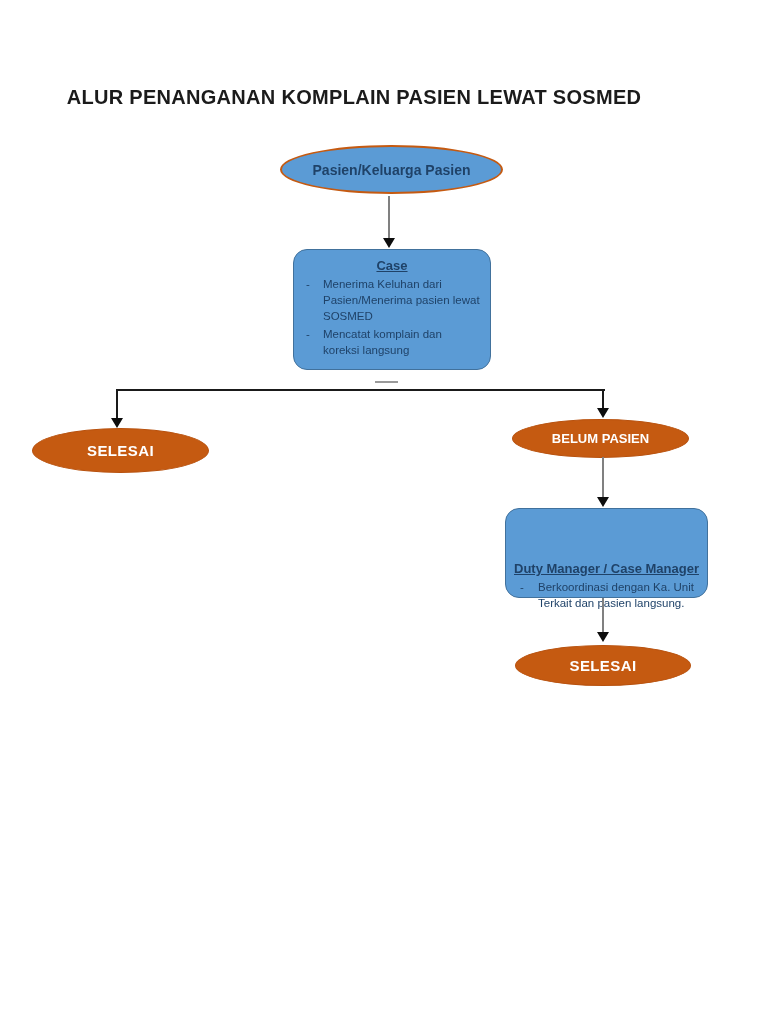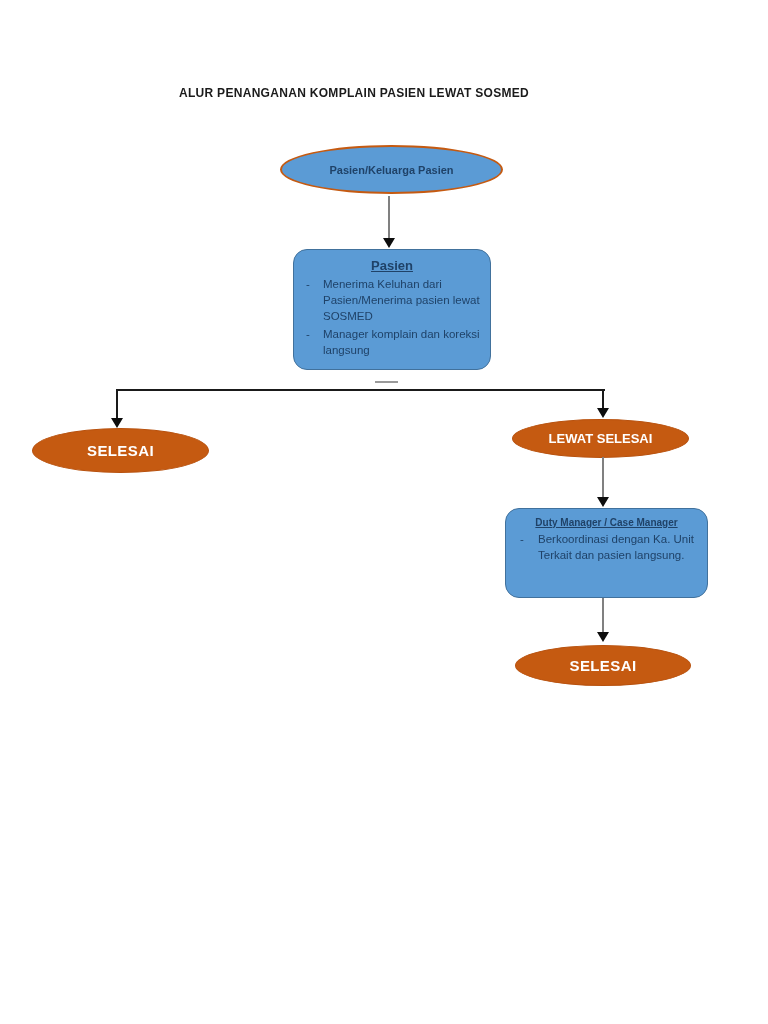--- a/index.html
+++ b/index.html
@@ -14,40 +14,40 @@
     background: #ffffff;
     overflow: hidden;
     font-family: "Liberation Sans", sans-serif;
   }
   .title {
     position: absolute;
     left: 0;
     top: 86px;
     width: 708px;
     text-align: center;
-    font-size: 12px;
+    font-size: 20px;
     font-weight: bold;
     letter-spacing: 0.3px;
     color: #1b1b1b;
   }
   .ellipse {
     position: absolute;
     border-radius: 50%;
     display: flex;
     align-items: center;
     justify-content: center;
     box-sizing: border-box;
     text-align: center;
   }
   .ellipse.blue {
     background: #5B9BD5;
     border: 2px solid #C55A11;
     color: #1F4268;
     font-weight: bold;
-    font-size: 11px;
+    font-size: 14px;
   }
   .ellipse.orange {
     background: #C55A11;
     border: 1px solid #B8520F;
     color: #ffffff;
     font-weight: bold;
   }
   .procbox {
     position: absolute;
     background: #5B9BD5;
@@ -114,54 +114,54 @@
   <div class="title">ALUR PENANGANAN KOMPLAIN PASIEN LEWAT SOSMED</div>
 
   <div class="ellipse blue" style="left:280px; top:145px; width:223px; height:49px;">
     <span>Pasien/Keluarga Pasien</span>
   </div>
 
   <div class="vline" style="left:388px; top:196px; height:42px;"></div>
   <div class="arrowhead" style="left:383px; top:238px;"></div>
 
   <div class="procbox" style="left:293px; top:249px; width:198px; height:121px;">
-    <div class="box-title">Pasien</div>
+    <div class="box-title">Case</div>
     <div class="item" style="padding-left:29px; padding-right:10px;">
       <span class="dash">-</span>
       <span class="item-text">Menerima Keluhan dari Pasien/Menerima pasien lewat SOSMED</span>
     </div>
     <div class="item" style="padding-left:29px; padding-right:10px;">
       <span class="dash">-</span>
-      <span class="item-text">Manager komplain dan koreksi langsung</span>
+      <span class="item-text">Mencatat komplain dan koreksi langsung</span>
     </div>
   </div>
 
   <div class="gray-dash"></div>
 
   <div class="hline" style="left:117px; top:389px; width:488px;"></div>
 
   <div class="vline dark" style="left:116px; top:389px; height:30px;"></div>
   <div class="arrowhead" style="left:111px; top:418px;"></div>
 
   <div class="vline dark" style="left:602px; top:389px; height:21px;"></div>
   <div class="arrowhead" style="left:597px; top:408px;"></div>
 
   <div class="ellipse orange" style="left:32px; top:428px; width:177px; height:45px; font-size:15px; letter-spacing:0.4px;">
     <span>SELESAI</span>
   </div>
 
   <div class="ellipse orange" style="left:512px; top:419px; width:177px; height:39px; font-size:13px;">
-    <span>LEWAT SELESAI</span>
+    <span>BELUM PASIEN</span>
   </div>
 
   <div class="vline" style="left:602px; top:457px; height:40px;"></div>
   <div class="arrowhead" style="left:597px; top:497px;"></div>
 
   <div class="procbox" style="left:505px; top:508px; width:203px; height:90px;">
-    <div class="box-title" style="font-size:10px;">Duty Manager / Case Manager</div>
+    <div class="box-title" style="font-size:13px;margin-top:44px;">Duty Manager / Case Manager</div>
     <div class="item" style="padding-left:32px; padding-right:8px;">
       <span class="dash" style="left:14px;">-</span>
       <span class="item-text">Berkoordinasi dengan Ka. Unit Terkait dan pasien langsung.</span>
     </div>
   </div>
 
   <div class="vline" style="left:602px; top:598px; height:34px;"></div>
   <div class="arrowhead" style="left:597px; top:632px;"></div>
 
   <div class="ellipse orange" style="left:515px; top:645px; width:176px; height:41px; font-size:15px; letter-spacing:0.4px;">

